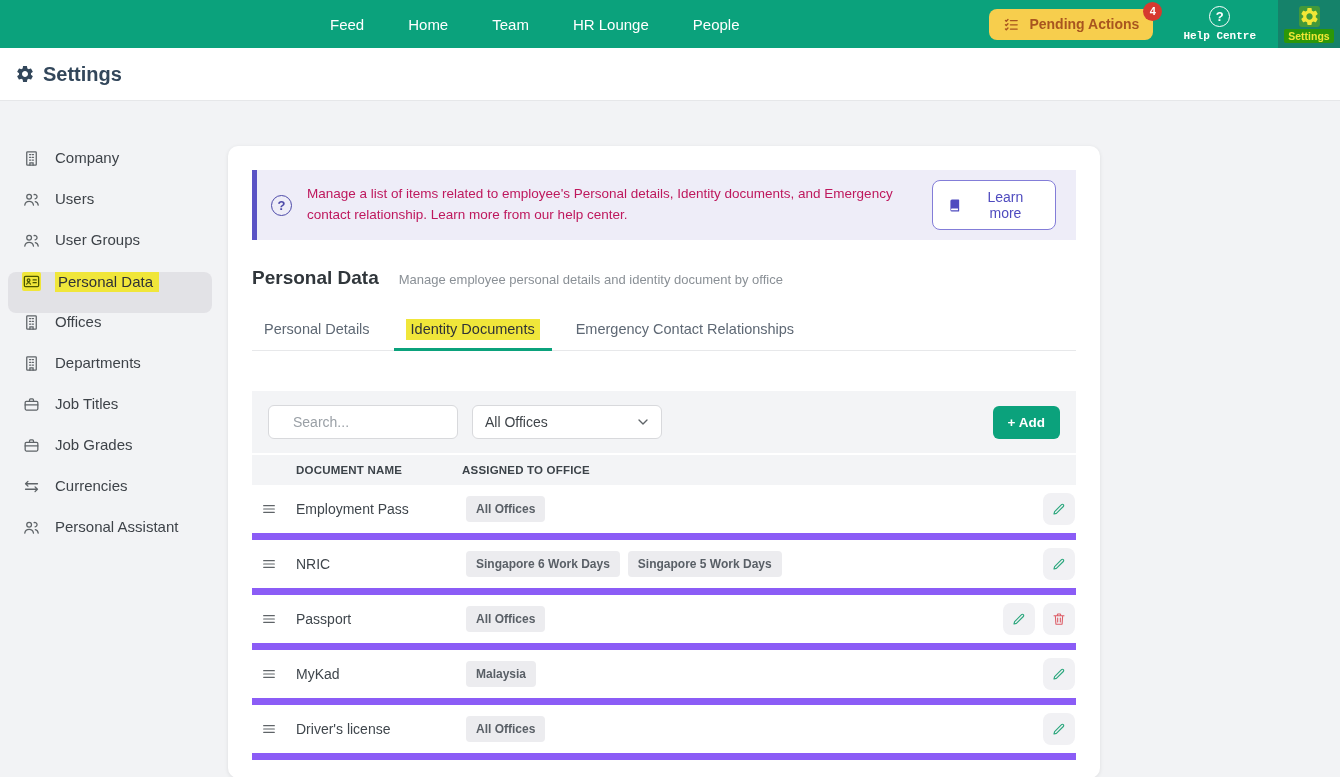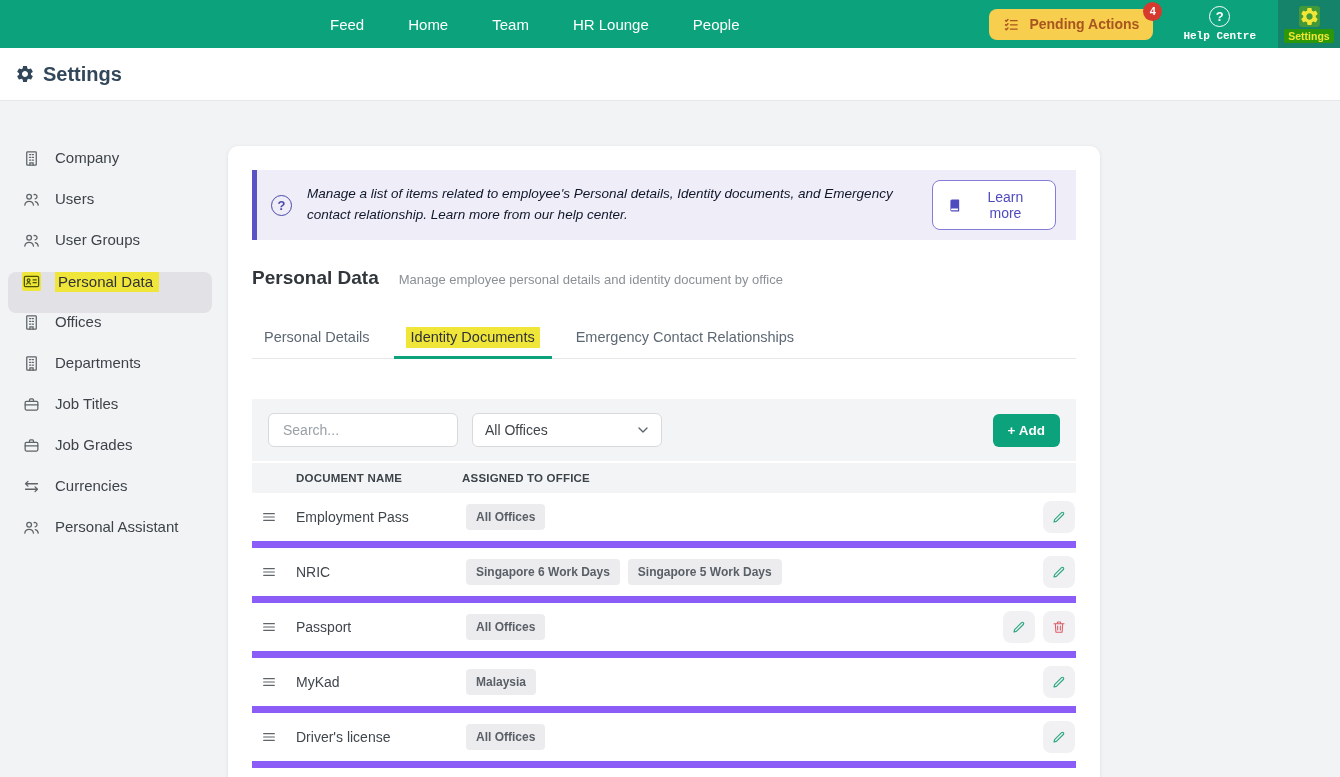--- a/index.html
+++ b/index.html
@@ -73,48 +73,48 @@
   .main-area { flex:1; }
   .card {
     width:872px; margin-top:45px; background:#ffffff; border-radius:10px;
     box-shadow:0 1px 4px rgba(0,0,0,.09); padding:24px 24px 18px 24px;
   }
   .banner {
     background:#eeedf8; border-left:5px solid #5a53c5; display:flex; align-items:center;
     gap:15px; padding:10px 12px 10px 14px; min-height:56px;
   }
   .banner-q { color:#4c49a8; flex:none; }
-  .banner-text { color:#0f172a; font-size:13.5px; line-height:1.55; width:630px;font-style:italic; }
+  .banner-text { color:#be185d; font-size:13.5px; line-height:1.55; width:630px; }
   .learn-more-btn {
     margin-left:auto; margin-right:8px; display:flex; align-items:center; gap:8px;
     background:#ffffff; border:1px solid #837dd8; border-radius:8px; padding:8px 15px;
     color:#4f4bbf; font-size:14px; cursor:pointer; font-family:inherit;
   }
   .learn-more-btn .ic { width:15px; height:15px; }
 
   .title-row { display:flex; align-items:baseline; gap:20px; margin-top:27px; }
   .card-title { font-size:19px; font-weight:bold; color:#30363b; }
   .card-subtitle { font-size:13px; color:#8a9096; }
 
-  .tabs { display:flex; gap:12px; margin-top:40px; border-bottom:1px solid #e7e8ea; padding-left:0; }
+  .tabs { display:flex; gap:12px; margin-top:32px; border-bottom:1px solid #e7e8ea; padding-left:0; }
   .tab {
     font-size:14.5px; color:#5e6874; padding:0 12px 13px 12px; cursor:pointer; position:relative;
   }
   .tab.active { color:#2f3236; font-weight:500; }
   .tab.active::after {
     content:""; position:absolute; left:0; right:0; bottom:-1px; height:3px; background:#0ba27c;
   }
   .tab .hl { padding:2px 5px 3px 5px; }
 
   .toolbar {
     margin-top:40px; background:#f3f4f6; padding:14px 16px; display:flex; align-items:center;
   }
   .search-input {
     width:190px; height:34px; border:1px solid #d8d9dc; border-radius:6px; background:#fff;
-    padding:0 14px; font-size:14px; color:#3f4449; font-family:inherit; outline:none;
+    padding:0 24px; font-size:14px; color:#3f4449; font-family:inherit; outline:none;
   }
   .search-input::placeholder { color:#9aa0a6; }
   .office-select {
     margin-left:14px; width:190px; height:34px; border:1px solid #d8d9dc; border-radius:6px;
     background:#fff; display:flex; align-items:center; padding:0 10px 0 12px;
     font-size:14px; color:#3f4449; cursor:pointer;
   }
   .office-select .chev { width:16px; height:16px; margin-left:auto; color:#5f6468; }
   .add-btn {
     margin-left:auto; background:#0ba27c; color:#fff; font-weight:bold; font-size:13.5px;

